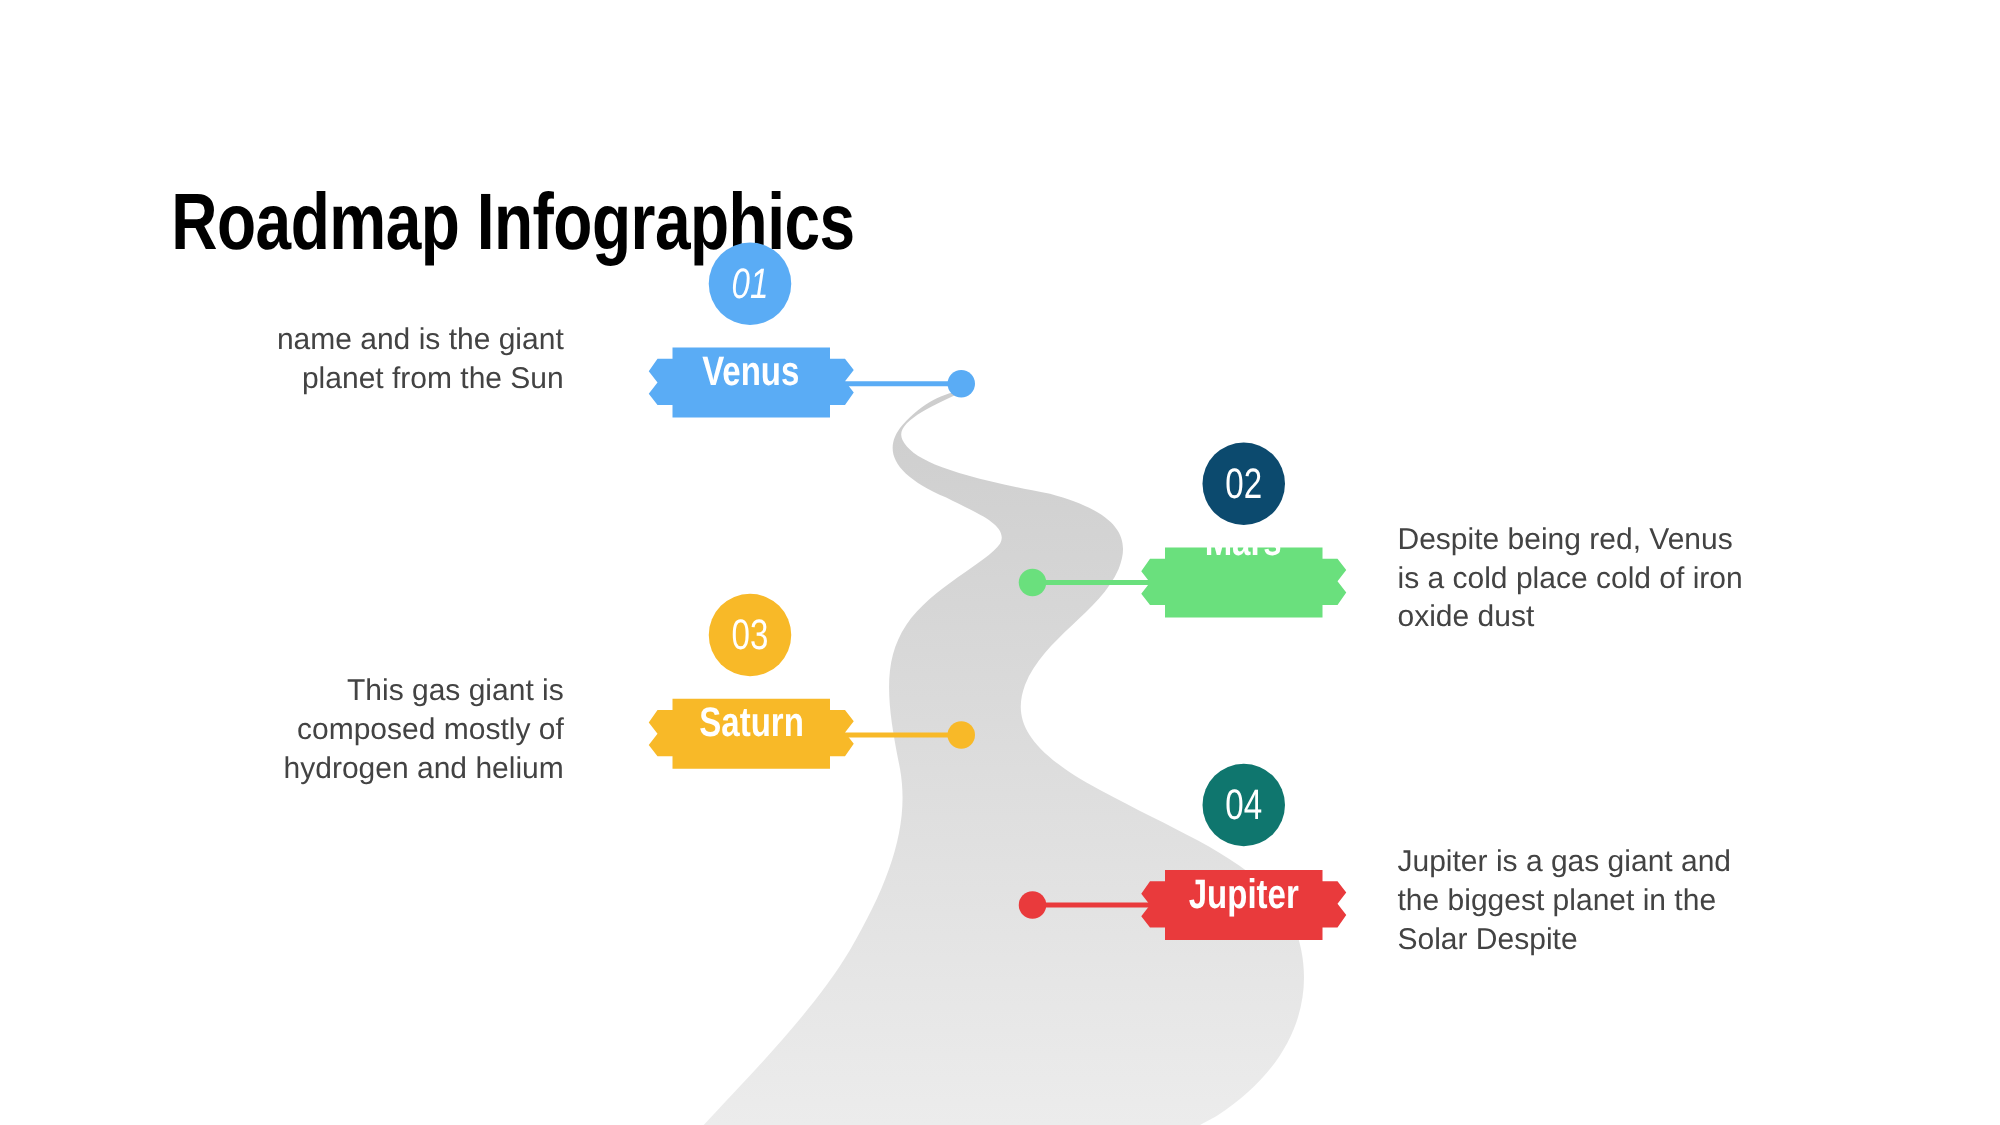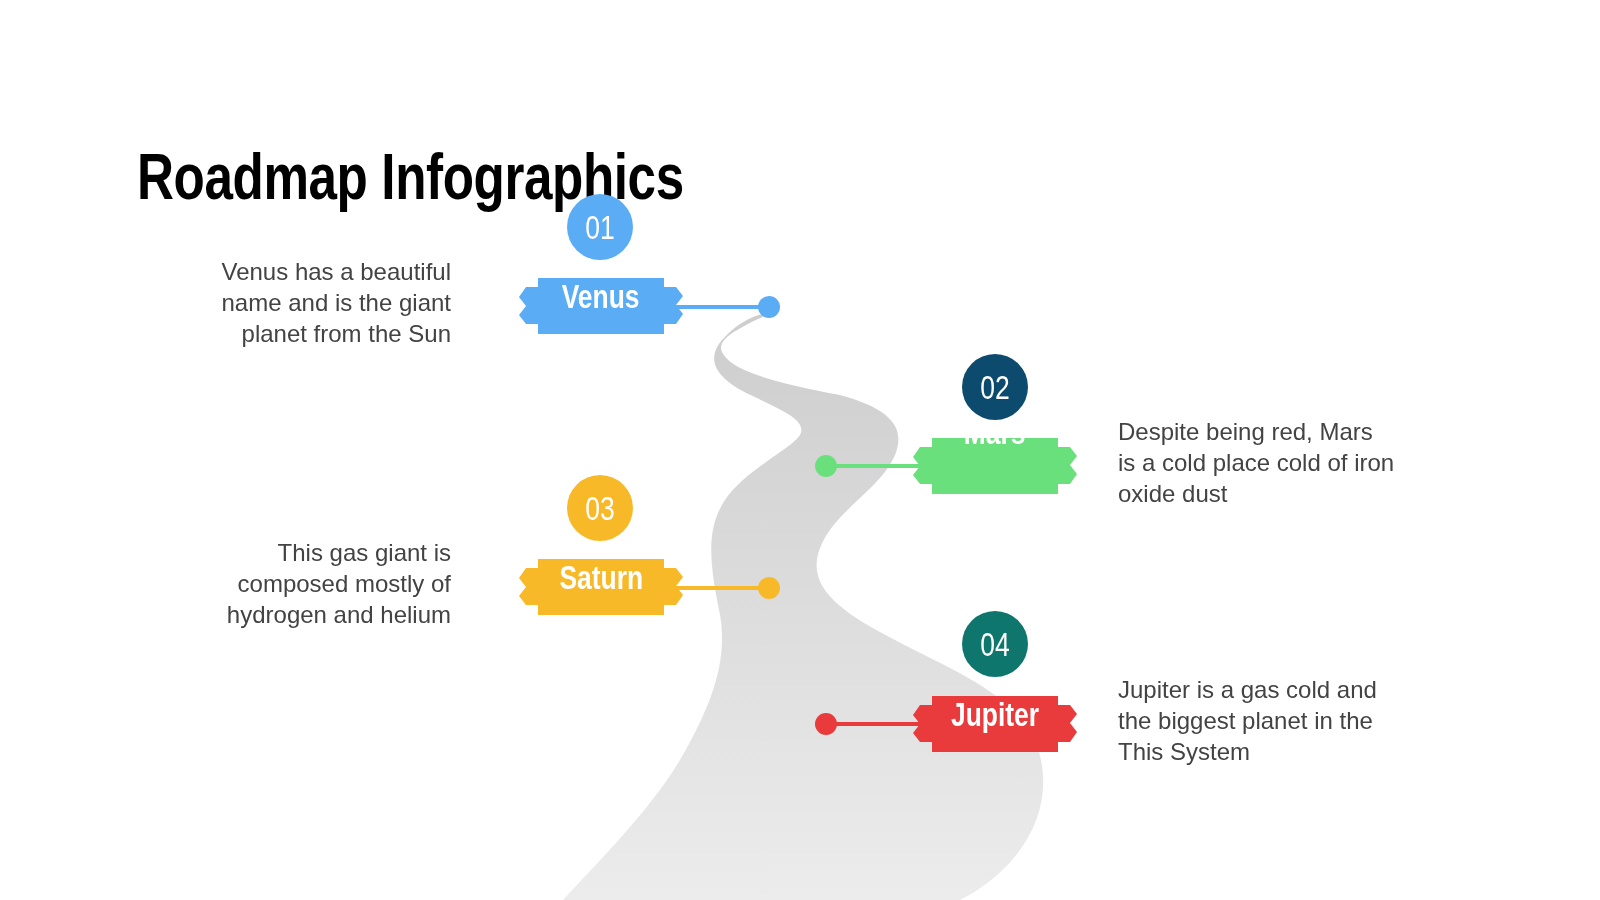--- a/index.html
+++ b/index.html
@@ -82,21 +82,21 @@
   <circle cx="769" cy="588" r="11" fill="#f8b928"></circle>
   <path fill="#f8b928" d="
     M 538 559 H 664 V 568 H 676 L 683 577 L 676 586 L 683 595 L 676 605 H 664 V 615 H 538 V 605 H 526 L 519 596 L 526 587 L 519 578 L 526 568 H 538 Z"></path>
 
   <line x1="828" y1="724" x2="925" y2="724" stroke="#e93a3c" stroke-width="4"></line>
   <circle cx="826" cy="724" r="11" fill="#e93a3c"></circle>
   <path fill="#e93a3c" d="
     M 932 696 H 1058 V 705 H 1070 L 1077 714 L 1070 723 L 1077 732 L 1070 742 H 1058 V 752 H 932 V 742 H 920 L 913 733 L 920 724 L 913 715 L 920 705 H 932 Z"></path>
 </svg>
 
-<div class="num" style="left:567px; top:194px; background:#5aacf5;">
+<div class="num" style="left:567px; top:194px; background:#5aacf5;font-style:italic;">
   <span>01</span>
 </div>
 <div class="num" style="left:962px; top:354px; background:#0c4a6e;">
   <span>02</span>
 </div>
 <div class="num" style="left:567px; top:475px; background:#f8b928;">
   <span>03</span>
 </div>
 <div class="num" style="left:962px; top:611px; background:#0f766e;">
   <span>04</span>
@@ -109,31 +109,30 @@
   <span>Mars</span>
 </div>
 <div class="banner-label" style="left:538px; top:559px; width:126px;">
   <span>Saturn</span>
 </div>
 <div class="banner-label" style="left:932px; top:696px; width:126px;">
   <span>Jupiter</span>
 </div>
 
 <div class="desc left" style="left:130px; top:256px; width:321px;">
-  <div>Venus has a beautiful</div>
   <div>name and is the giant</div>
   <div>planet from the Sun</div>
 </div>
 <div class="desc right" style="left:1118px; top:416px; width:340px;">
-  <div>Despite being red, Mars</div>
+  <div>Despite being red, Venus</div>
   <div>is a cold place cold of iron</div>
   <div>oxide dust</div>
 </div>
 <div class="desc left" style="left:130px; top:537px; width:321px;">
   <div>This gas giant is</div>
   <div>composed mostly of</div>
   <div>hydrogen and helium</div>
 </div>
 <div class="desc right" style="left:1118px; top:674px; width:340px;">
-  <div>Jupiter is a gas cold and</div>
+  <div>Jupiter is a gas giant and</div>
   <div>the biggest planet in the</div>
-  <div>This System</div>
+  <div>Solar Despite</div>
 </div>
 
 </body></html>

